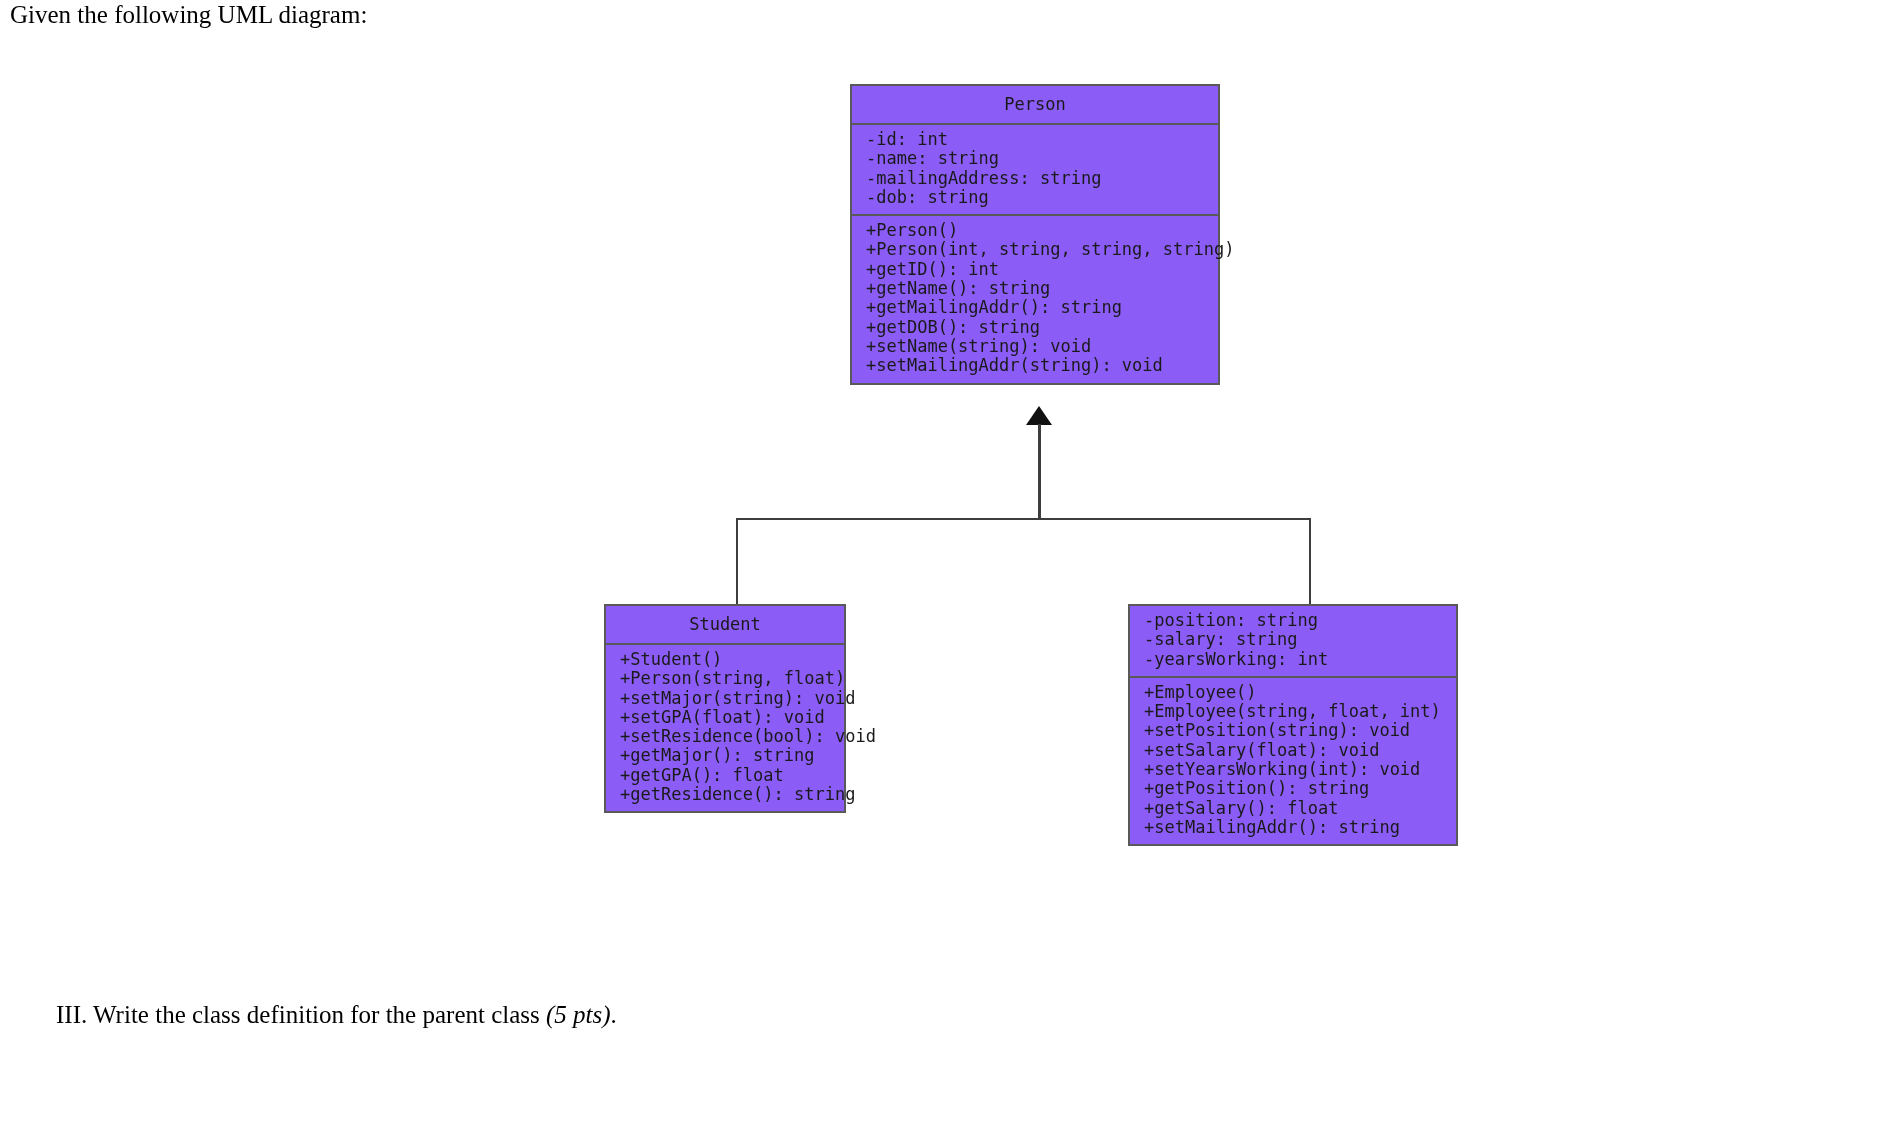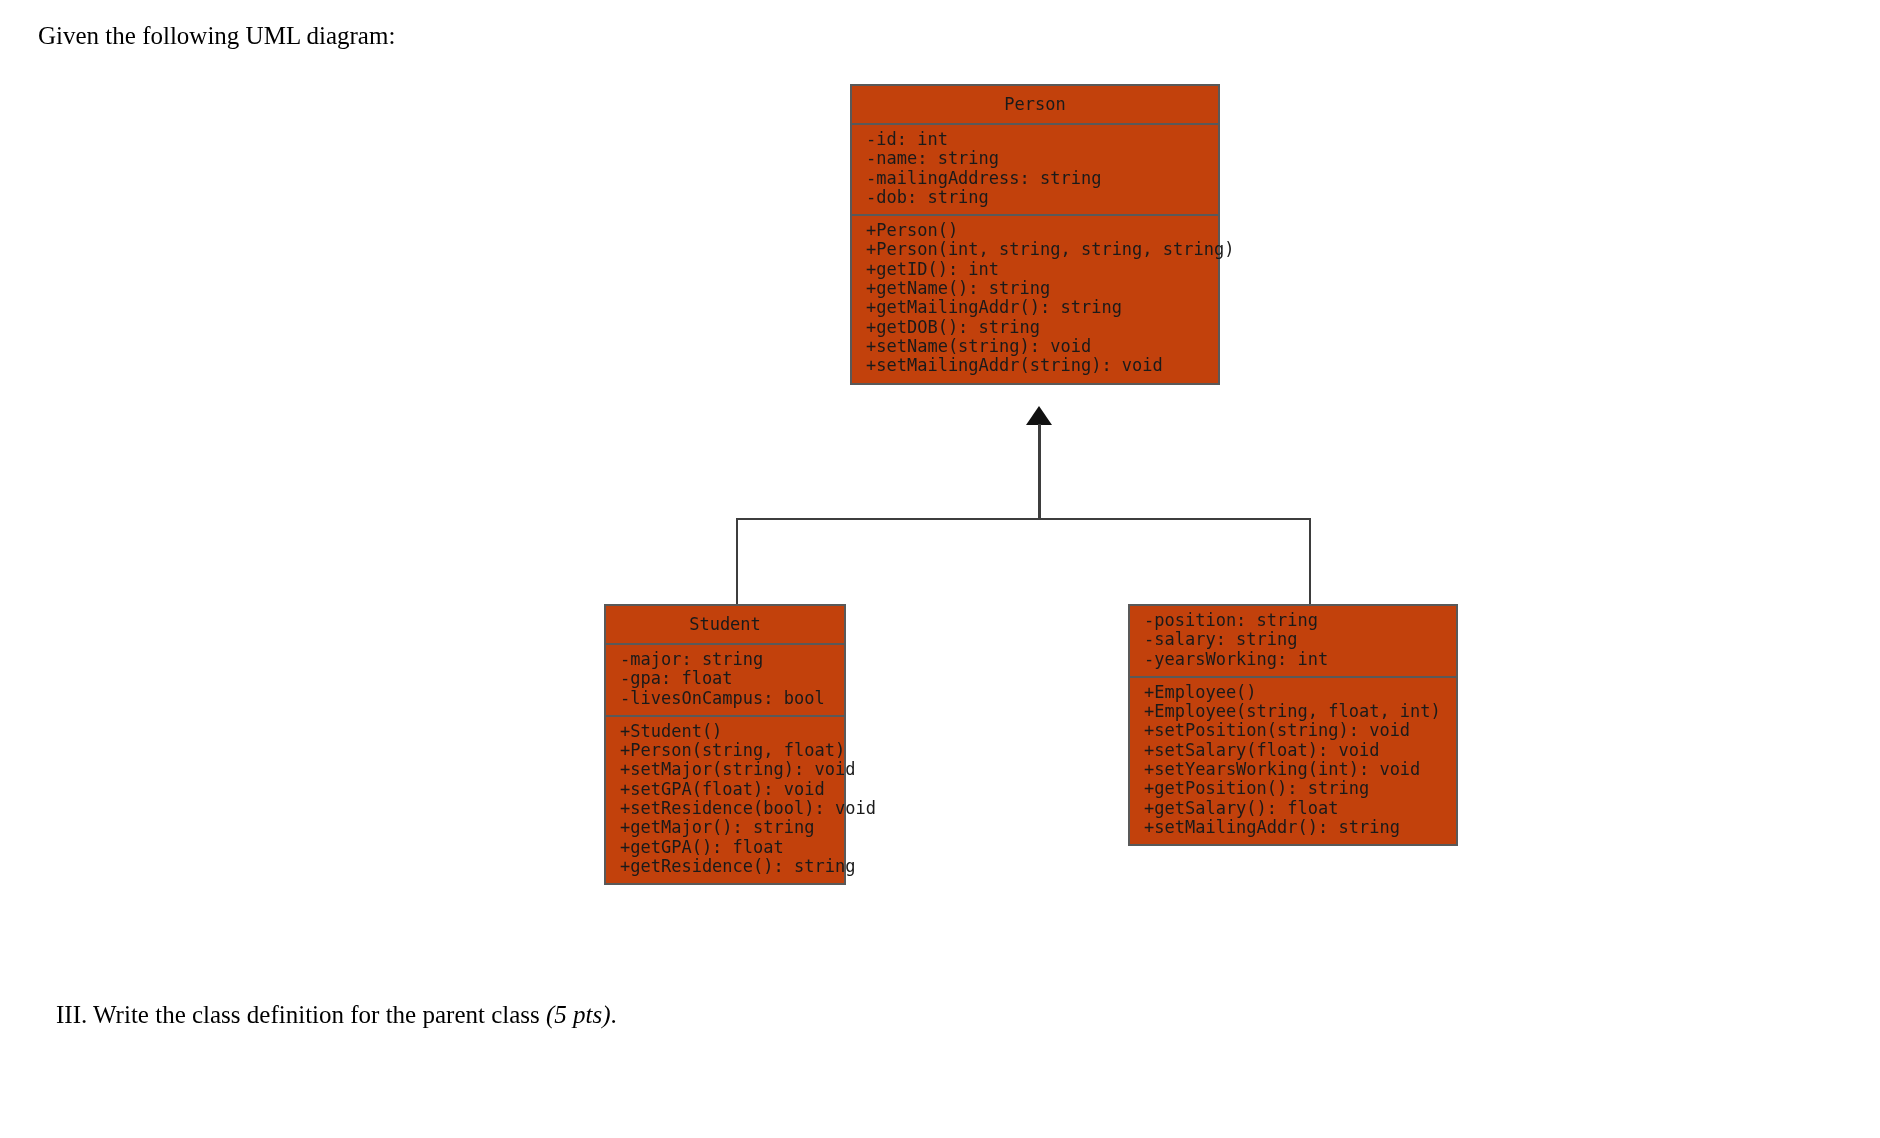--- a/index.html
+++ b/index.html
@@ -16,29 +16,29 @@
   }
 
   .prose {
     position: absolute;
     font-family: "Liberation Serif", "DejaVu Serif", serif;
     font-size: 25px;
     color: #000000;
     white-space: pre;
     line-height: 1.2;
   }
-  #prompt-intro { left: 10px; top: 21px; margin-left: 28px; }
+  #prompt-intro { left: 10px; top: 0; }
   #prompt-question { left: 10px; top: 1000px; margin-left: 46px; }
   #prompt-question .italic { font-style: italic; }
 
   
   .uml-class {
     position: absolute;
     box-sizing: border-box;
-    background: #c2410c;
+    background: #8b5cf6;
     border: 2px solid #595959;
     display: flex;
     flex-direction: column;
   }
   .uml-compartment {
     box-sizing: border-box;
     padding: 5px 11px 7px 14px;
   }
   .uml-compartment.name {
     padding: 8px 10px 9px 10px;
@@ -145,25 +145,20 @@
 <div id="conn-arrowhead"></div>
 <div class="conn" id="conn-stem"></div>
 <div class="conn" id="conn-bar"></div>
 <div class="conn" id="conn-drop-student"></div>
 <div class="conn" id="conn-drop-employee"></div>
 
 <div class="uml-class" id="class-student">
   <div class="uml-compartment name">
     <span class="uml-name-text">Student</span>
   </div>
-  <div class="uml-compartment attributes">
-    <div class="uml-member">-major: string</div>
-    <div class="uml-member">-gpa: float</div>
-    <div class="uml-member">-livesOnCampus: bool</div>
-  </div>
   <div class="uml-compartment methods">
     <div class="uml-member">+Student()</div>
     <div class="uml-member">+Person(string, float)</div>
     <div class="uml-member">+setMajor(string): void</div>
     <div class="uml-member">+setGPA(float): void</div>
     <div class="uml-member">+setResidence(bool): void</div>
     <div class="uml-member">+getMajor(): string</div>
     <div class="uml-member">+getGPA(): float</div>
     <div class="uml-member">+getResidence(): string</div>
   </div>

